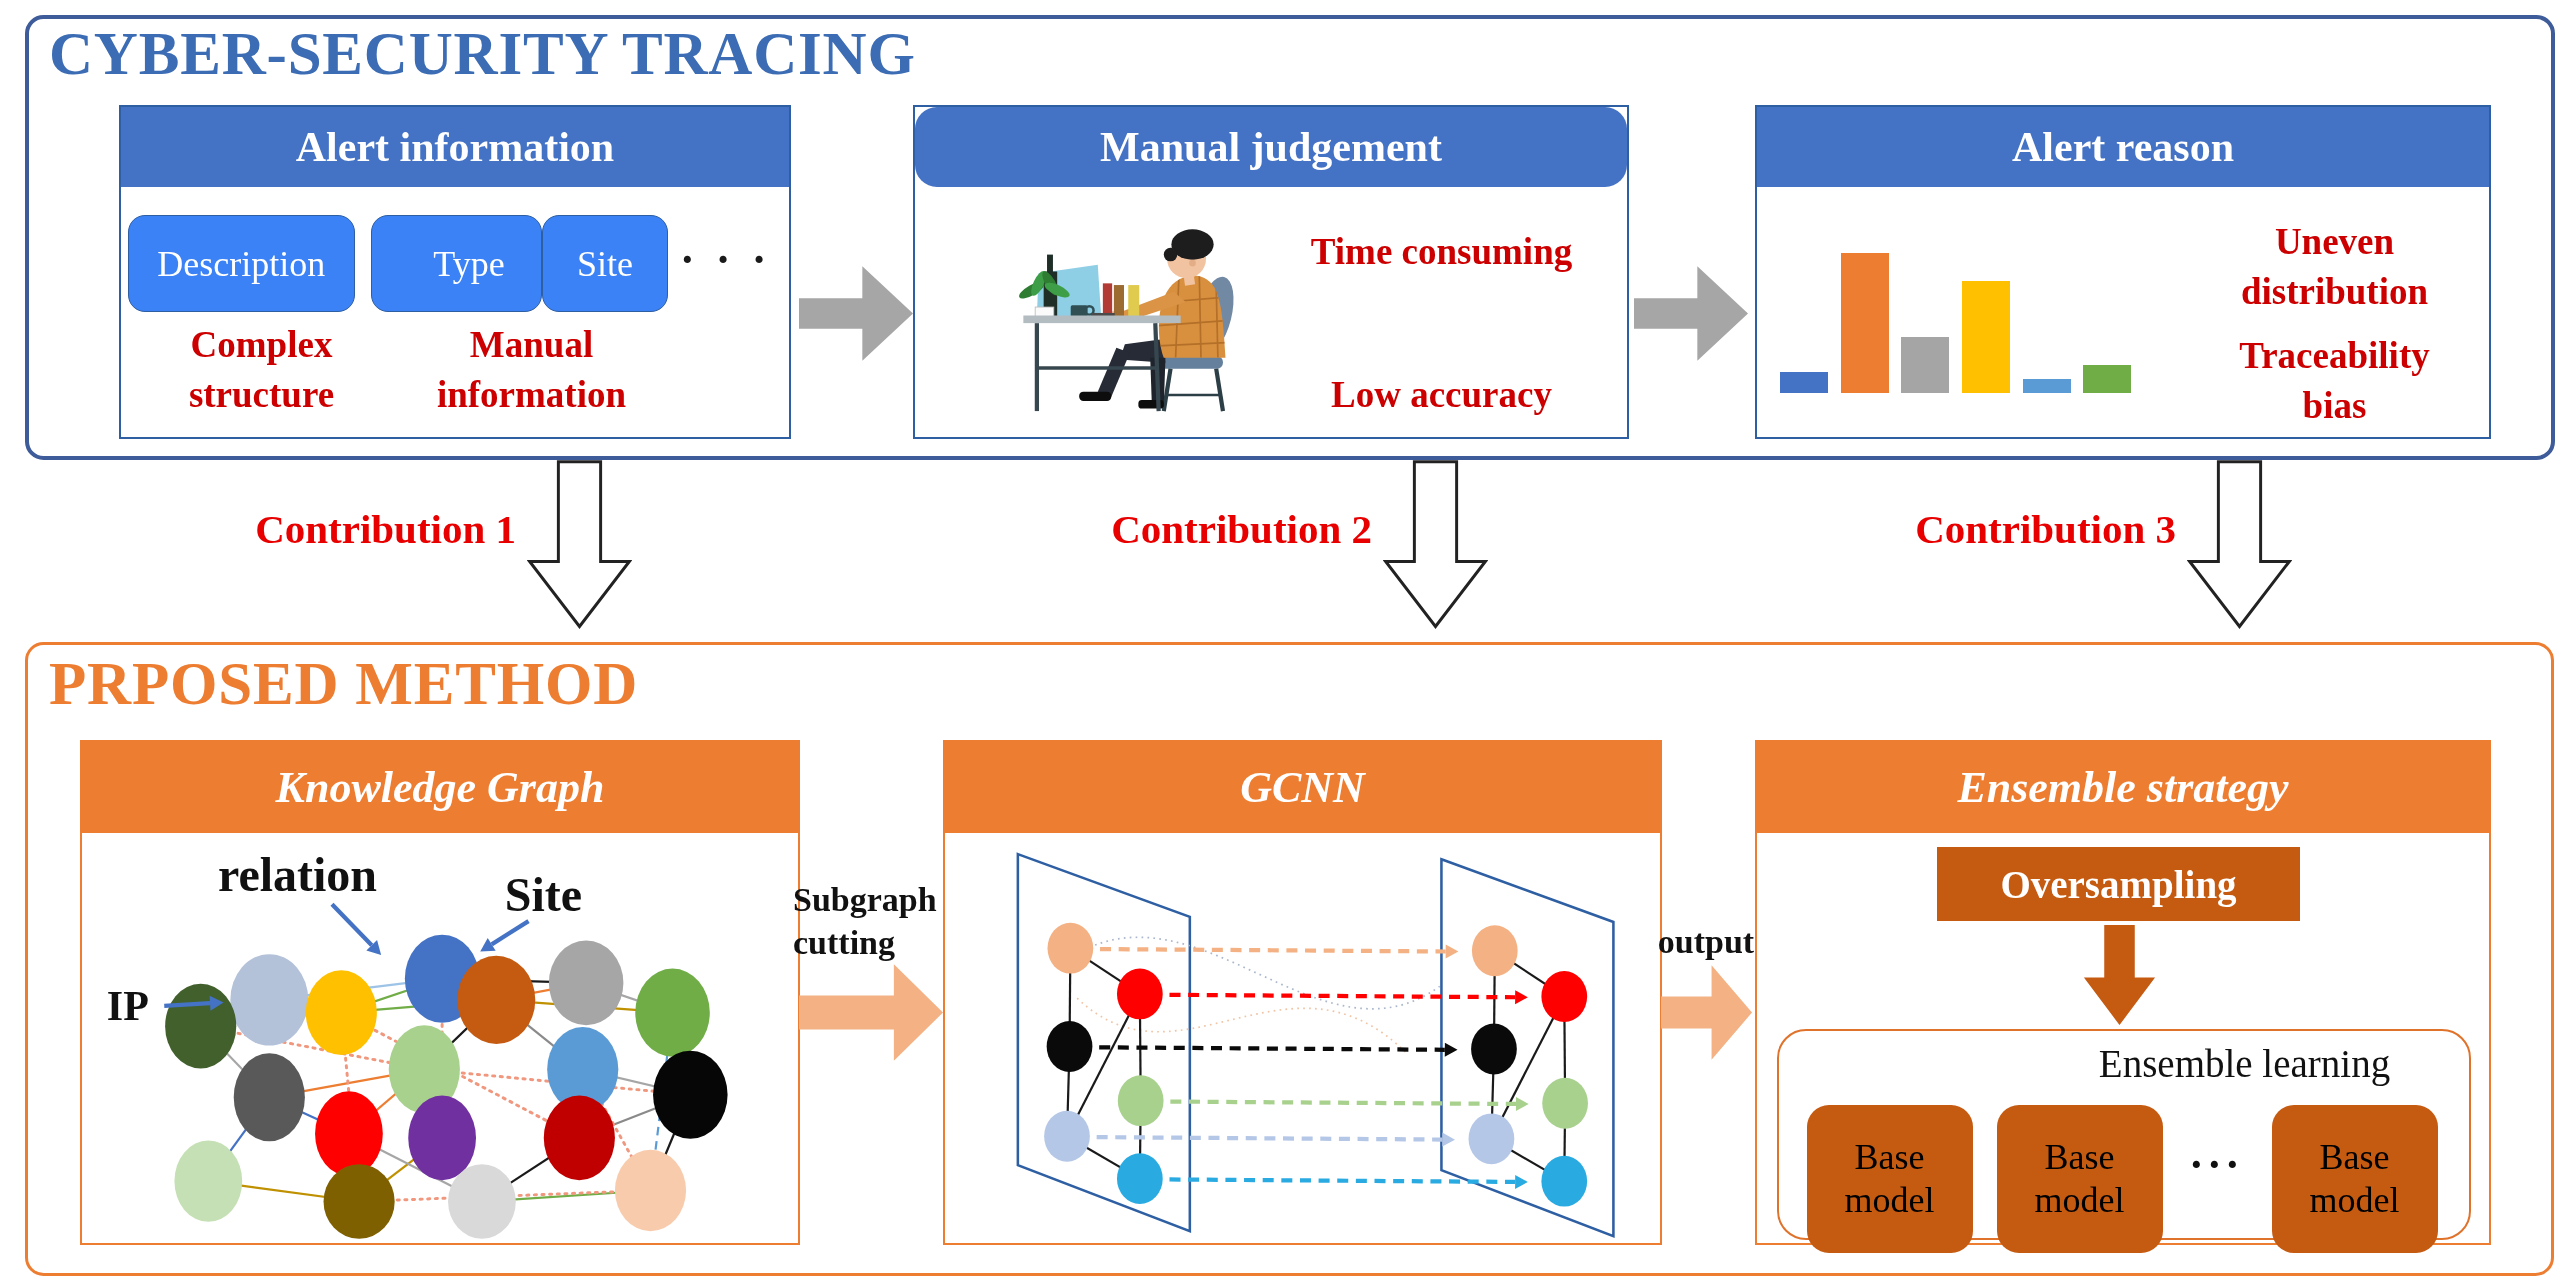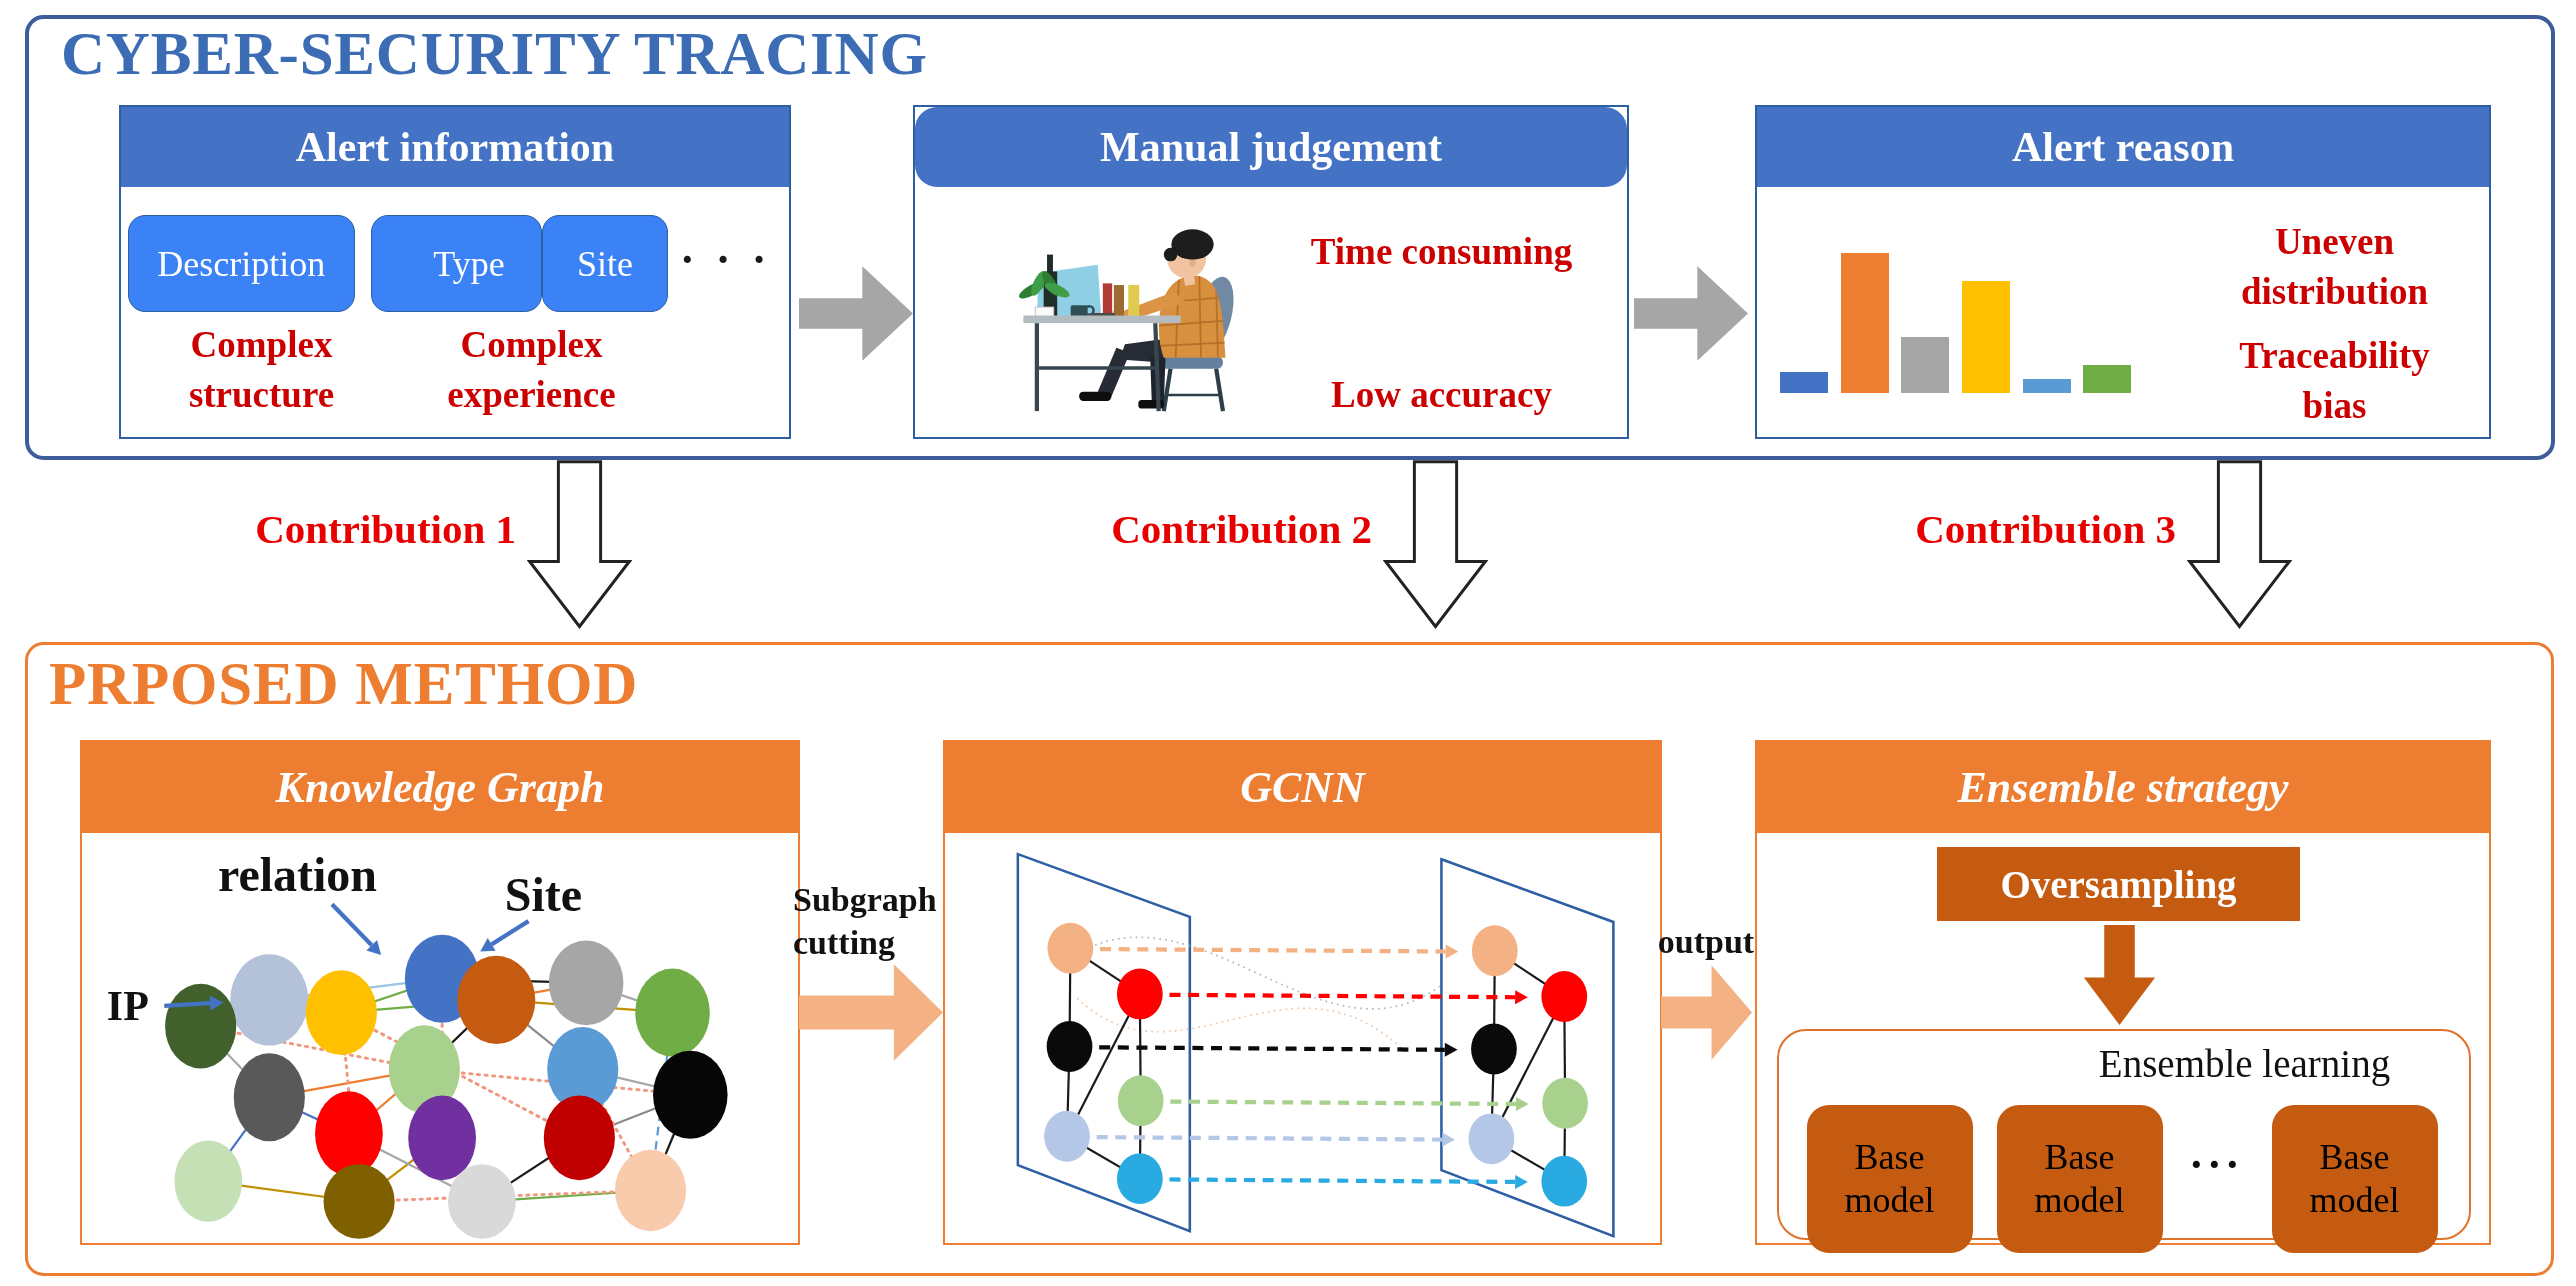--- a/index.html
+++ b/index.html
@@ -3,21 +3,21 @@
 <meta charset="utf-8">
 <style>
   html,body{margin:0;padding:0;background:#ffffff;}
   #canvas{position:relative;width:2576px;height:1286px;background:#ffffff;
           font-family:"Liberation Serif","DejaVu Serif",serif;overflow:hidden;}
   .abs{position:absolute;}
   
   #top-frame{left:25.4px;top:15.2px;width:2522px;height:437px;border:4.2px solid #3D5C99;border-radius:18.6px;background:#fff;}
   #bottom-frame{left:25.4px;top:642px;width:2523px;height:628px;border:3.4px solid #ED7D31;border-radius:18.6px;background:#fff;}
   .sec-title{font-weight:bold;font-size:61px;letter-spacing:0.8px;white-space:nowrap;}
-  #top-title{left:49px;top:18.6px;color:#3B6CB4;margin-left:12px;}
+  #top-title{left:49px;top:18.6px;color:#3B6CB4;}
   #bottom-title{left:49px;top:649px;color:#ED7D31;}
   
   .fbox{position:absolute;background:#fff;}
   .fbox.blue{border:2.5px solid #2E5FA3;}
   .fbox.orange{border:2.5px solid #ED7D31;}
   .fbox-hdr{position:absolute;left:0;top:0;right:0;color:#fff;font-weight:bold;text-align:center;}
   .fbox-hdr.blue{height:80px;line-height:80px;font-size:42px;background:#4472C4;}
   .fbox-hdr.orange{height:91px;line-height:91px;font-size:44px;background:#ED7D31;font-style:italic;}
   
   #alert-box{left:119px;top:105px;width:668px;height:330px;}
@@ -76,21 +76,21 @@
   <div id="top-frame" class="abs"></div>
   <div id="top-title" class="abs sec-title" style="color: rgb(59, 108, 180);">CYBER-SECURITY TRACING</div>
 
   <div id="alert-box" class="fbox blue">
     <div class="fbox-hdr blue" style="background: rgb(68, 114, 196);">Alert information</div>
     <div id="chip-desc" class="chip">Description</div>
     <div id="chip-type" class="chip">Type</div>
     <div id="chip-site" class="chip">Site</div>
     <div id="alert-dots" class="abs">· · ·</div>
     <div id="alert-note1" class="rnote">Complex structure</div>
-    <div id="alert-note2" class="rnote">Complex experience</div>
+    <div id="alert-note2" class="rnote">Manual information</div>
   </div>
 
   <svg class="abs" style="left:799px;top:266px;" width="114" height="95" viewBox="0 0 135 112">
     <polygon class="gray-arrow-shape" points="0,38 75,38 75,0 135,56 75,112 75,74 0,74" fill="#A6A6A6"></polygon>
   </svg>
 
   <div id="manual-box" class="fbox blue">
     <div class="fbox-hdr blue" style="background: rgb(68, 114, 196); border-radius: 22px;">Manual judgement</div>
 
     <svg class="abs" style="left:65px;top:107px;" width="288" height="203" viewBox="1155 250 340 240">

